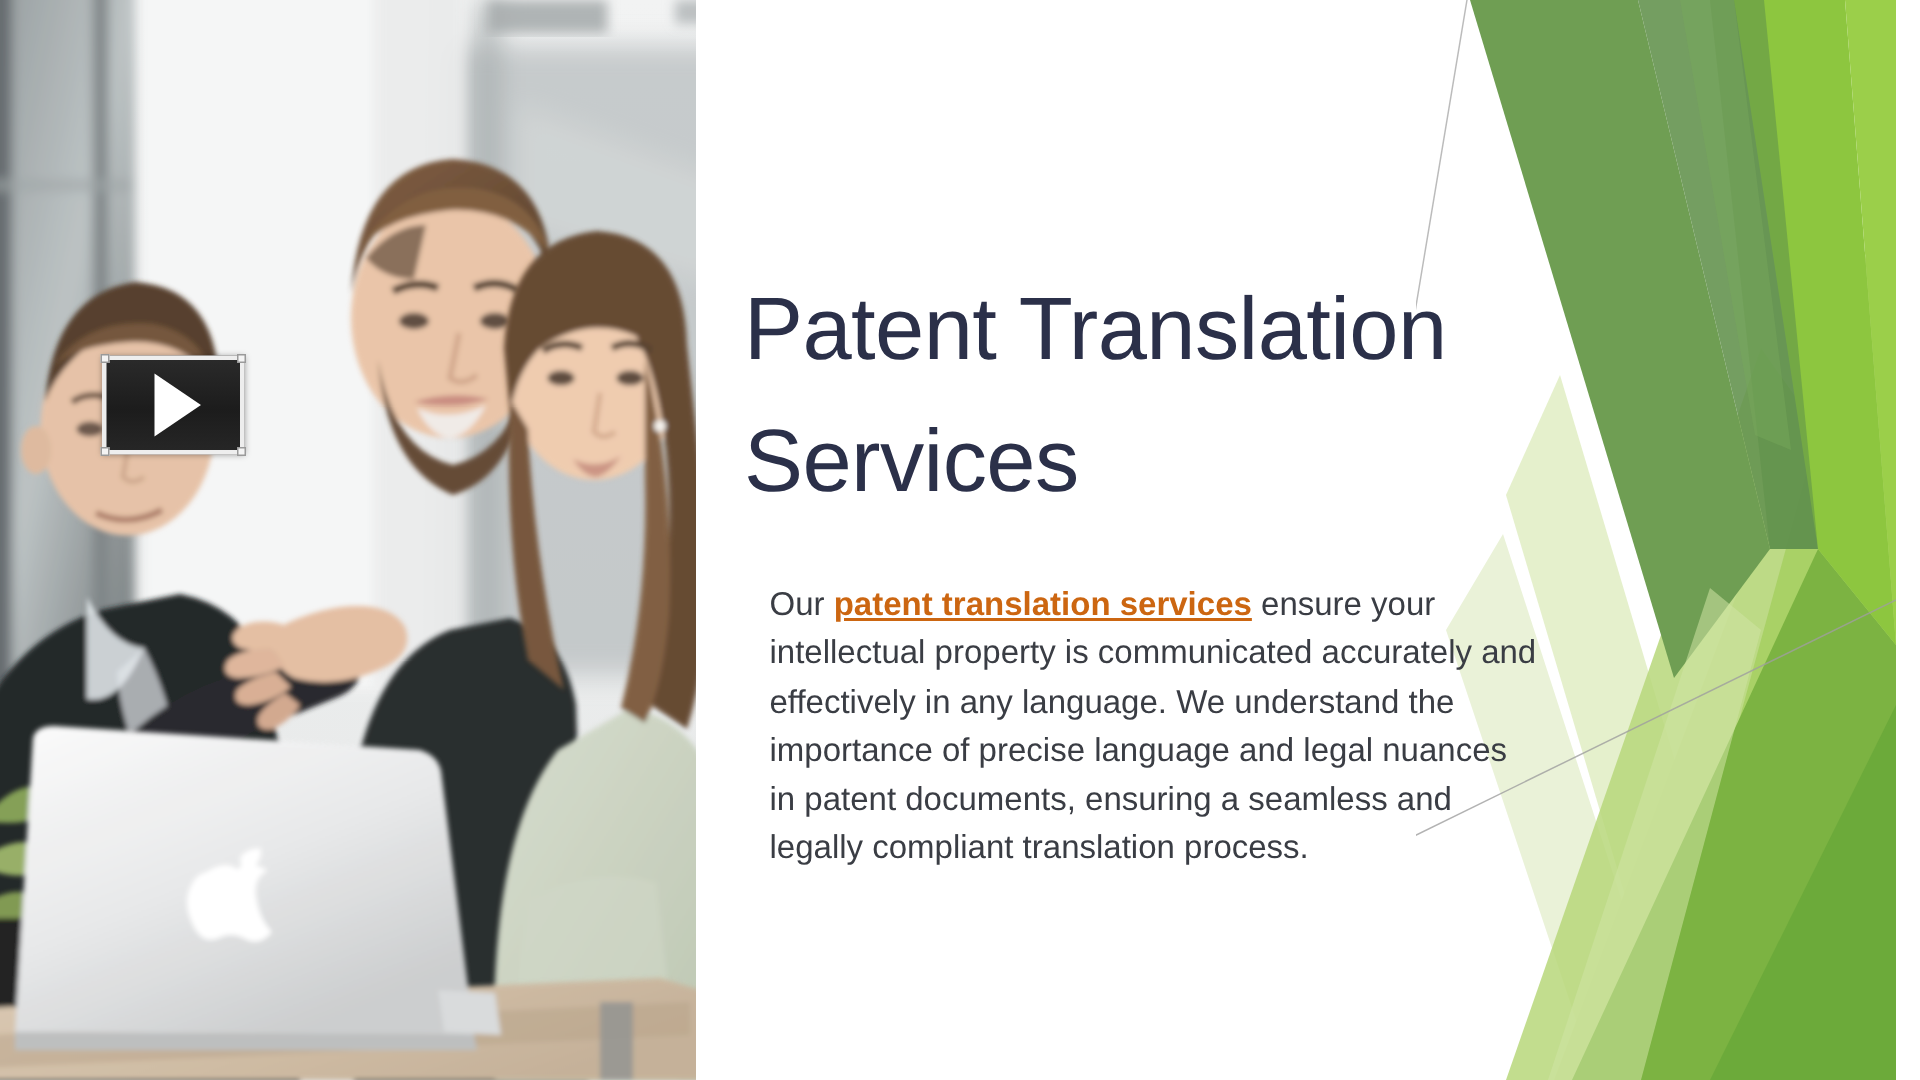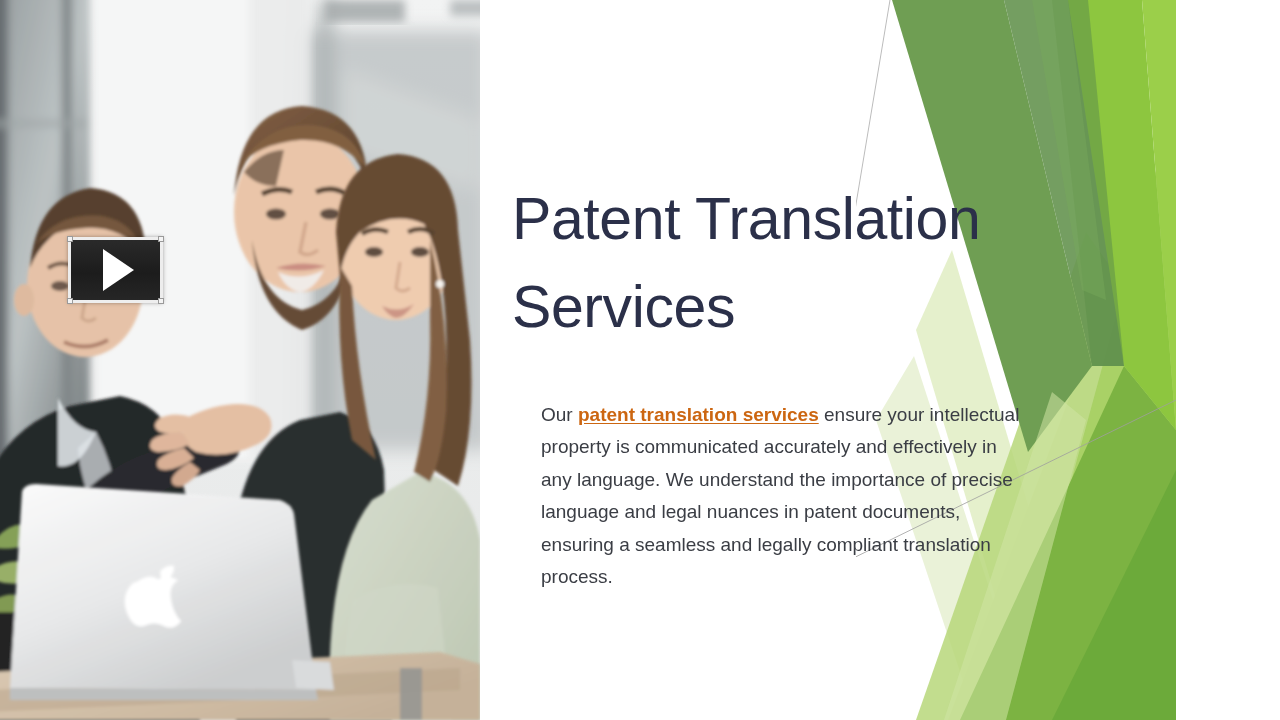--- a/index.html
+++ b/index.html
@@ -71,23 +71,23 @@
     box-sizing: border-box;
   }
   .sh-tl { left: -4px;  top: -4px; }
   .sh-tr { right: -4px; top: -4px; }
   .sh-bl { left: -4px;  bottom: -4px; }
   .sh-br { right: -4px; bottom: -4px; }
 
   
   #content {
     position: absolute;
-    left: 480px;
+    left: 464px;
     top: 0;
-    width: 696px;
+    width: 800px;
     height: 720px;
     background: #ffffff;
   }
   #decor-svg {
     position: absolute;
     right: 0;
     top: 0;
     width: 320px;
     height: 720px;
     display: block;
@@ -110,23 +110,23 @@
     white-space: pre-line;
   }
   #body-block {
     position: absolute;
     left: 45px;
     top: 383px;
     width: 520px;
     z-index: 3;
   }
   #body-text {
-    margin: 16px;
+    margin: 4px;
     font-family: "Liberation Sans", sans-serif;
-    font-size: 19px;
+    font-size: 22px;
     line-height: 32.4px;
     color: #3a3d44;
   }
   #body-text .link {
     color: #cc6611;
     font-weight: bold;
     text-decoration: underline;
     text-underline-offset: 2px;
     cursor: pointer;
   }

